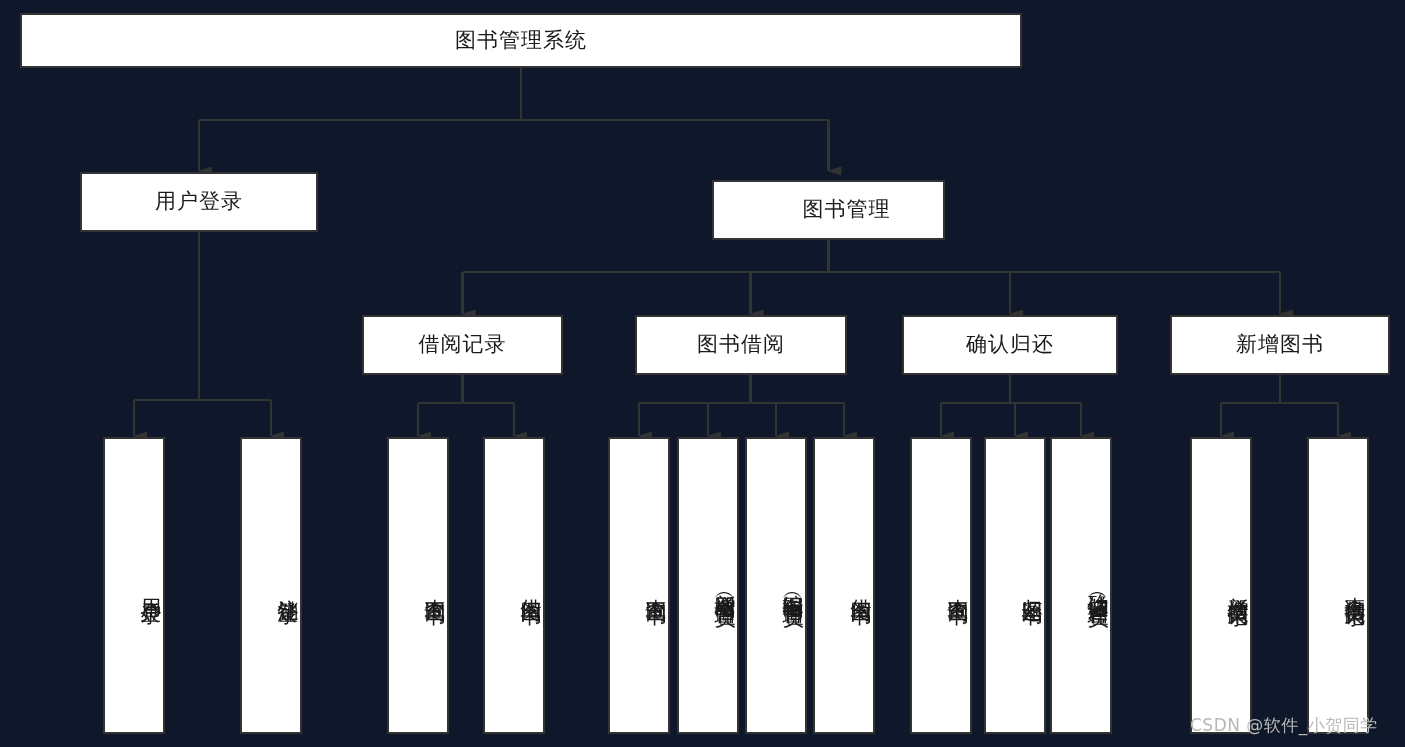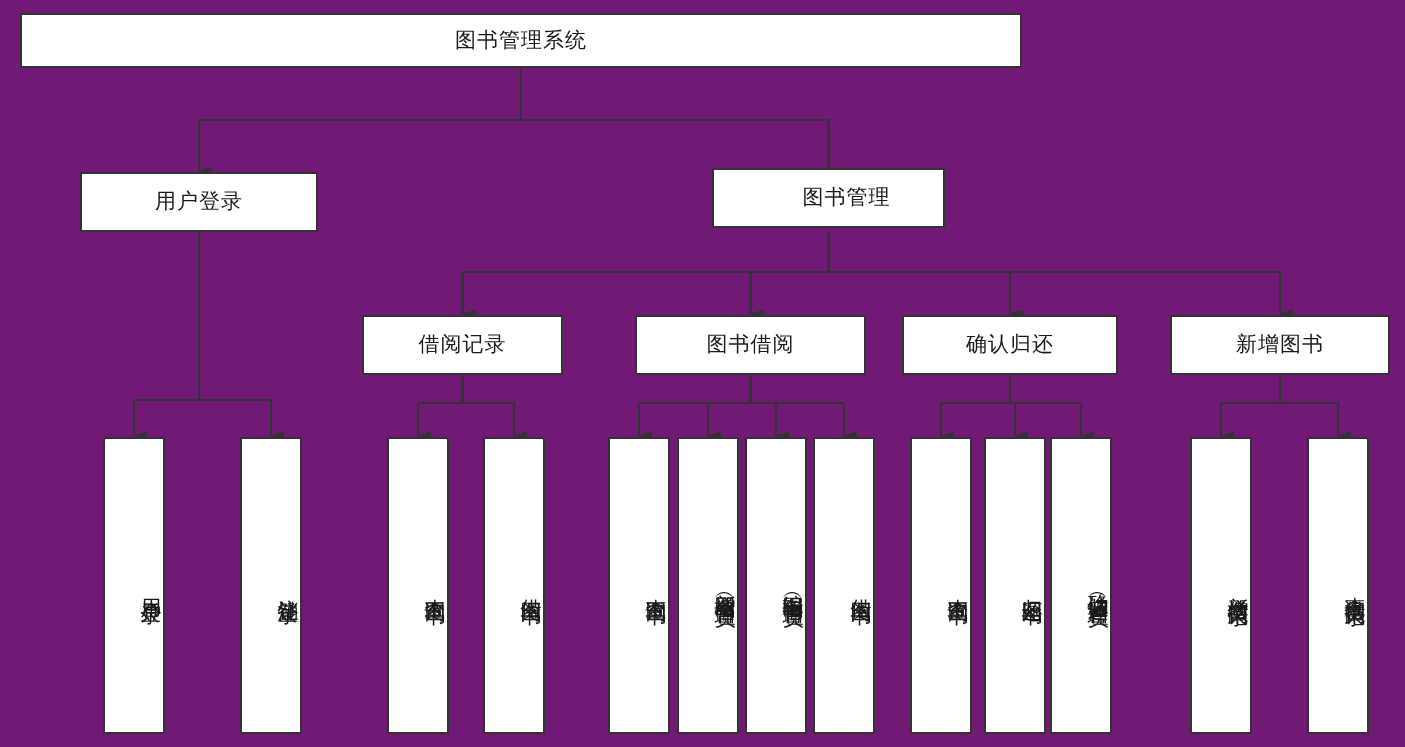--- a/index.html
+++ b/index.html
@@ -7,21 +7,21 @@
     padding: 0;
     background: #ffffff;
   }
   body {
     font-family: "DejaVu Sans", "Liberation Sans", sans-serif;
   }
   #canvas {
     position: relative;
     width: 1405px;
     height: 747px;
-    background: #701a75;
+    background: #0f172a;
     overflow: hidden;
   }
   svg#edges {
     position: absolute;
     left: 0;
     top: 0;
     width: 1405px;
     height: 747px;
     pointer-events: none;
   }
@@ -111,27 +111,27 @@
       </g>
   </svg>
 
   <div id="nodes-layer">
       <div class="node node-h" style="left: 20px; top: 13px; width: 1002px; height: 55px;">
         <span>图书管理系统</span>
       </div>
       <div class="node node-h" style="left: 80px; top: 172px; width: 238px; height: 60px;">
         <span>用户登录</span>
       </div>
-      <div class="node node-h" style="left: 712px; top: 168px; width: 233px; height: 60px; padding-left: 36px;">
+      <div class="node node-h" style="left: 712px; top: 180px; width: 233px; height: 60px; padding-left: 36px;">
         <span>图书管理</span>
       </div>
       <div class="node node-h" style="left: 362px; top: 315px; width: 201px; height: 60px;">
         <span>借阅记录</span>
       </div>
-      <div class="node node-h" style="left: 635px; top: 315px; width: 231px; height: 60px;">
+      <div class="node node-h" style="left: 635px; top: 315px; width: 212px; height: 60px;">
         <span>图书借阅</span>
       </div>
       <div class="node node-h" style="left: 902px; top: 315px; width: 216px; height: 60px;">
         <span>确认归还</span>
       </div>
       <div class="node node-h" style="left: 1170px; top: 315px; width: 220px; height: 60px;">
         <span>新增图书</span>
       </div>
       <div class="node node-v" style="left: 103px; top: 437px; width: 62px; height: 297px;">
         <span>用户登录</span>
@@ -167,14 +167,15 @@
         <span>确认归还（管理员）</span>
       </div>
       <div class="node node-v" style="left: 1190px; top: 437px; width: 62px; height: 297px;">
         <span>新增借阅记录</span>
       </div>
       <div class="node node-v" style="left: 1307px; top: 437px; width: 62px; height: 297px;">
         <span>查询借阅记录</span>
       </div>
     </div>
 
+  <div class="watermark" style="left: 1190px; top: 714px;">CSDN @软件_小贺同学</div>
 
 </div>
 
 </body></html>

